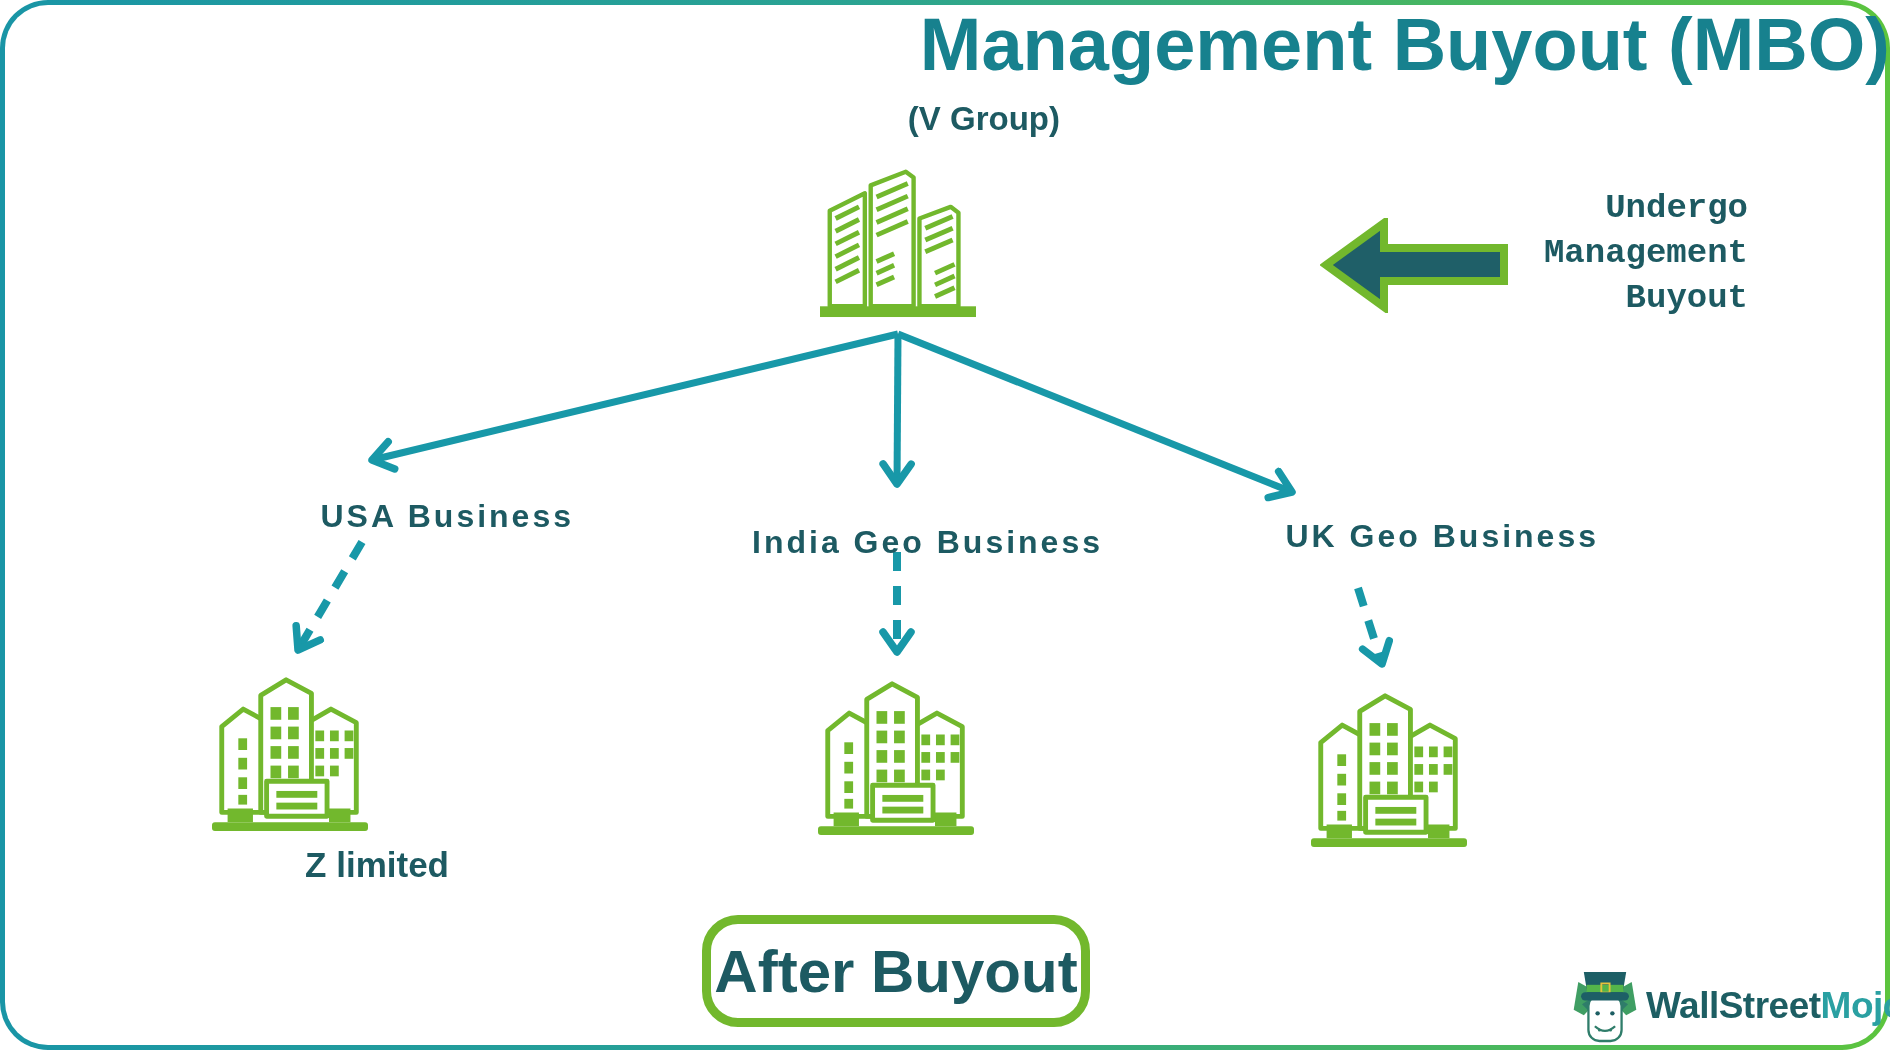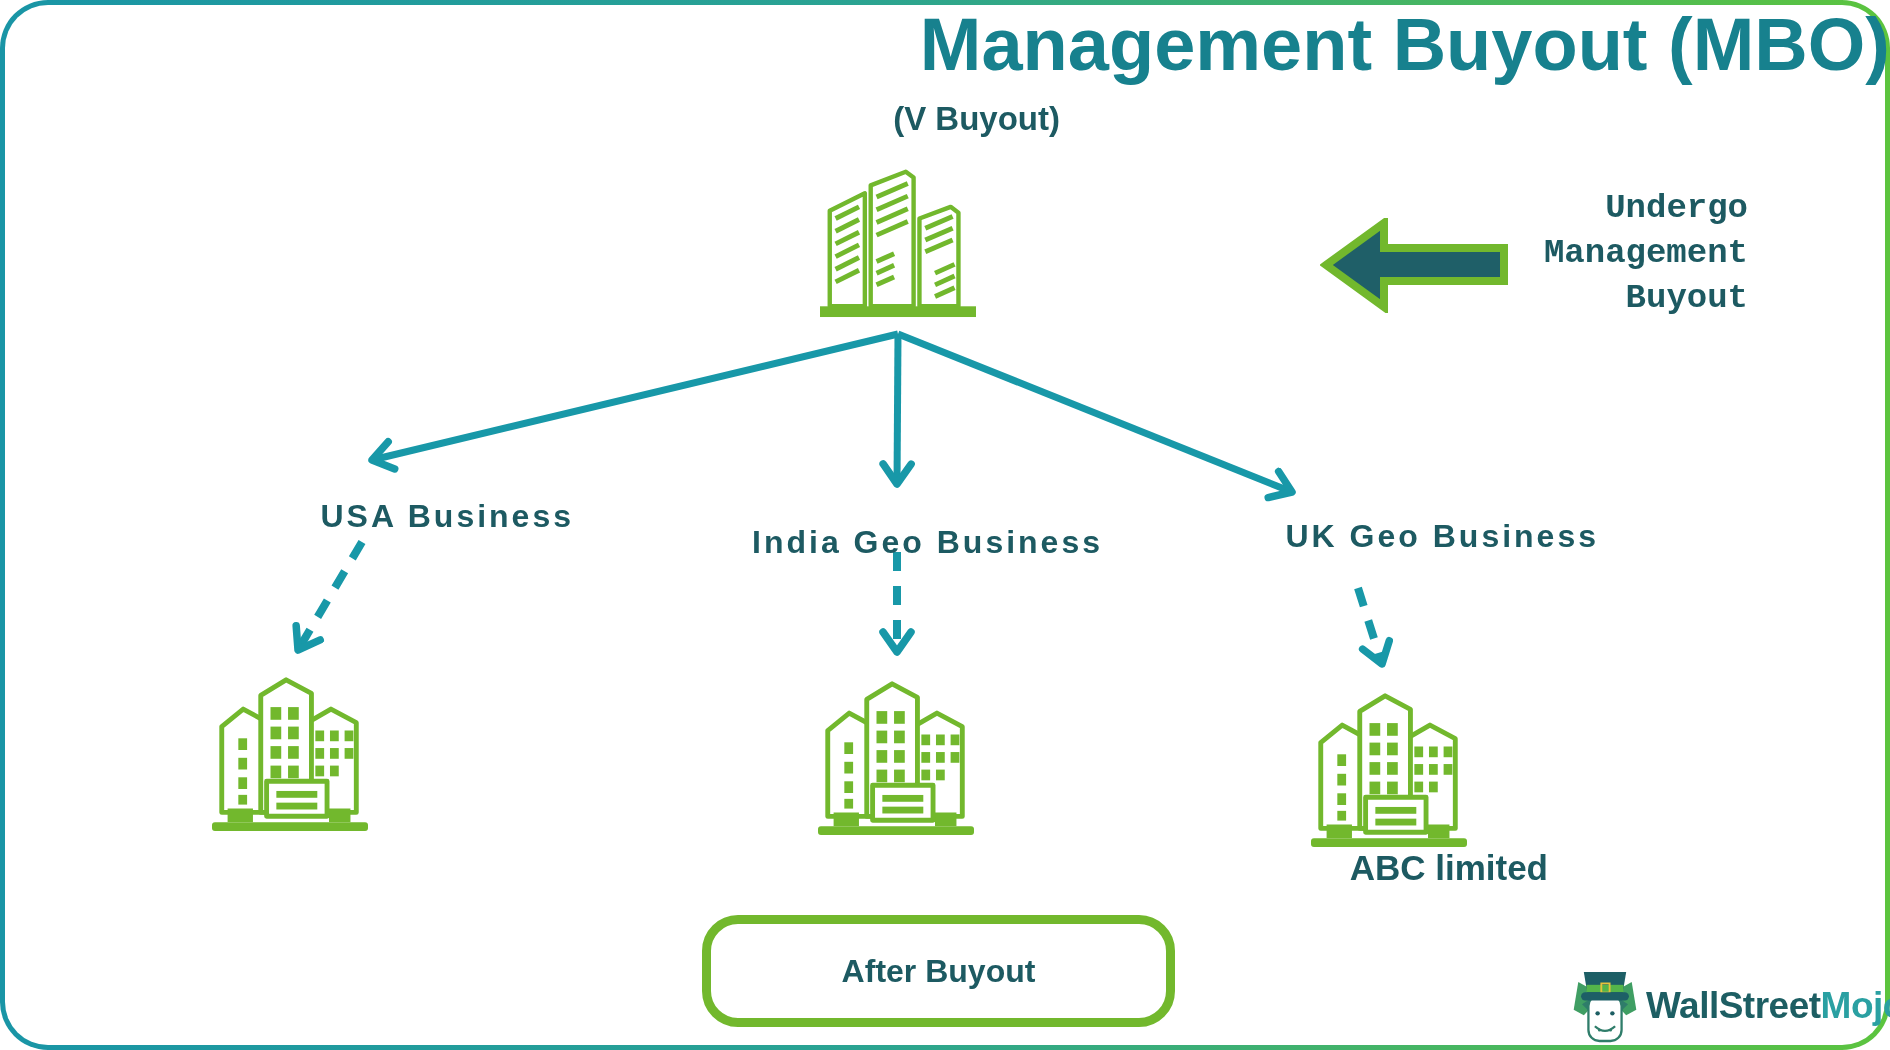--- a/index.html
+++ b/index.html
@@ -20,24 +20,24 @@
   .branch-label{font-size:32px;font-weight:700;color:#1d5a62;letter-spacing:3px;width:420px;}
   .bl-usa{left:154px;top:498px;}
   .bl-india{left:683px;top:524px;}
   .bl-uk{left:1179px;top:518px;}
 
   .company-label{font-size:35px;font-weight:700;color:#1d5a62;width:320px;}
   .cl-z{left:129px;top:845px;}
   .cl-q{left:733px;top:845px;}
   .cl-abc{left:1228px;top:848px;}
 
-  .after-badge{left:702px;top:915px;width:473px;height:112px;box-sizing:border-box;
+  .after-badge{left:702px;top:915px;width:388px;height:112px;box-sizing:border-box;
                border:9px solid #72b82d;border-radius:36px;background:#fff;
                display:flex;align-items:center;justify-content:center;
-               font-size:32px;font-weight:700;color:#1d5a62;}
+               font-size:60px;font-weight:700;color:#1d5a62;}
 
   .undergo-text{left:1478px;top:186px;width:270px;font-size:34px;font-weight:700;
                 color:#1d5a62;line-height:45px;font-family:Liberation Mono, monospace;}
   .undergo-text div{white-space:nowrap;}
 
   .logo{left:1570px;top:968px;display:flex;align-items:center;gap:6px;}
   .logo-text{font-size:37px;font-weight:800;letter-spacing:-0.5px;white-space:nowrap;}
   .logo-text .primary{color:#1d5e63;}
   .logo-text .accent{color:#2aa0a2;}
 
@@ -121,21 +121,21 @@
         <rect x="56" y="118" width="62" height="36" fill="#ffffff" stroke="#72b82d" stroke-width="5" stroke-linejoin="round"></rect>
         <rect x="66" y="128" width="42" height="7" fill="#72b82d"></rect>
         <rect x="66" y="140" width="42" height="7" fill="#72b82d"></rect>
         <rect x="0" y="160" width="160" height="9" rx="3" fill="#72b82d"></rect>
       </symbol>
     </defs>
   </svg>
 
   <div class="abs ctr title">Management Buyout (MBO)</div>
 
-  <div class="abs ctr vgroup">(V Buyout)</div>
+  <div class="abs ctr vgroup">(V Group)</div>
   <svg class="abs" style="left:820px;top:162px" width="156" height="156" viewBox="0 0 160 160">
     <use href="#parent-building"></use>
   </svg>
 
   <svg class="abs" style="left:0;top:0" width="1890" height="1050" viewBox="0 0 1890 1050">
     <defs>
       <marker id="ah" markerUnits="userSpaceOnUse" markerWidth="40" markerHeight="40" refX="28" refY="18" orient="auto">
         <path d="M8,4 L28,18 L8,32" fill="none" stroke="#1898a8" stroke-width="7.5" stroke-linecap="round" stroke-linejoin="round"></path>
       </marker>
     </defs>
@@ -158,21 +158,21 @@
   <svg class="abs" style="left:212px;top:666px" width="156" height="168" viewBox="0 0 160 172">
       <use href="#company-building"></use>
     </svg>
   <svg class="abs" style="left:818px;top:670px" width="156" height="168" viewBox="0 0 160 172">
       <use href="#company-building"></use>
     </svg>
   <svg class="abs" style="left:1311px;top:682px" width="156" height="168" viewBox="0 0 160 172">
       <use href="#company-building"></use>
     </svg>
 
-  <div class="abs ctr company-label cl-abc">ABC limited</div>
+  <div class="abs ctr company-label cl-z">Z limited</div>
 
   <div class="abs after-badge">
     <span>After Buyout</span>
   </div>
 
   <svg class="abs" style="left:1320px;top:218px" width="190" height="95" viewBox="0 0 190 95">
     <polygon points="6,47 64,5 64,30 184,30 184,63 64,63 64,89" fill="#1f5f68" stroke="#72b82d" stroke-width="8" stroke-linejoin="miter"></polygon>
   </svg>
   <div class="abs ctr undergo-text">
     <div>Undergo</div>

